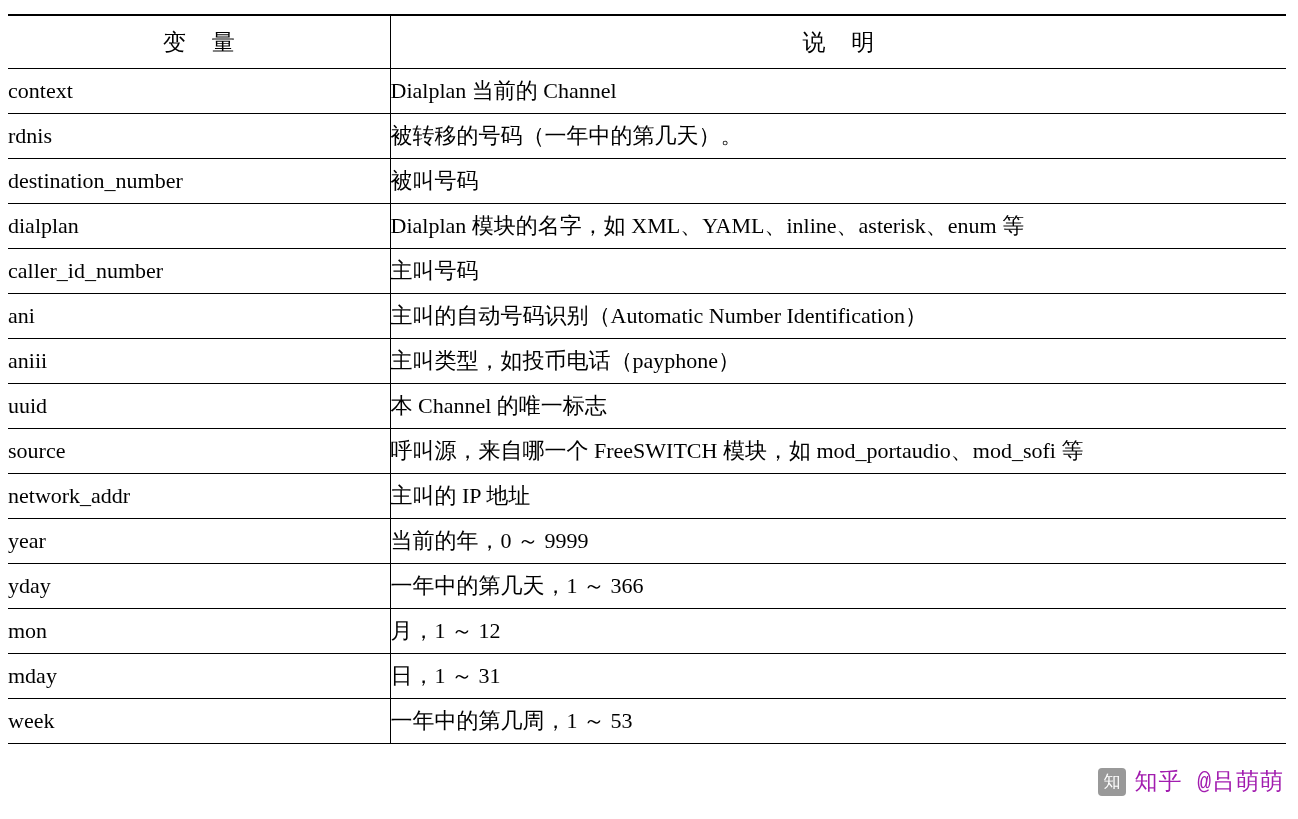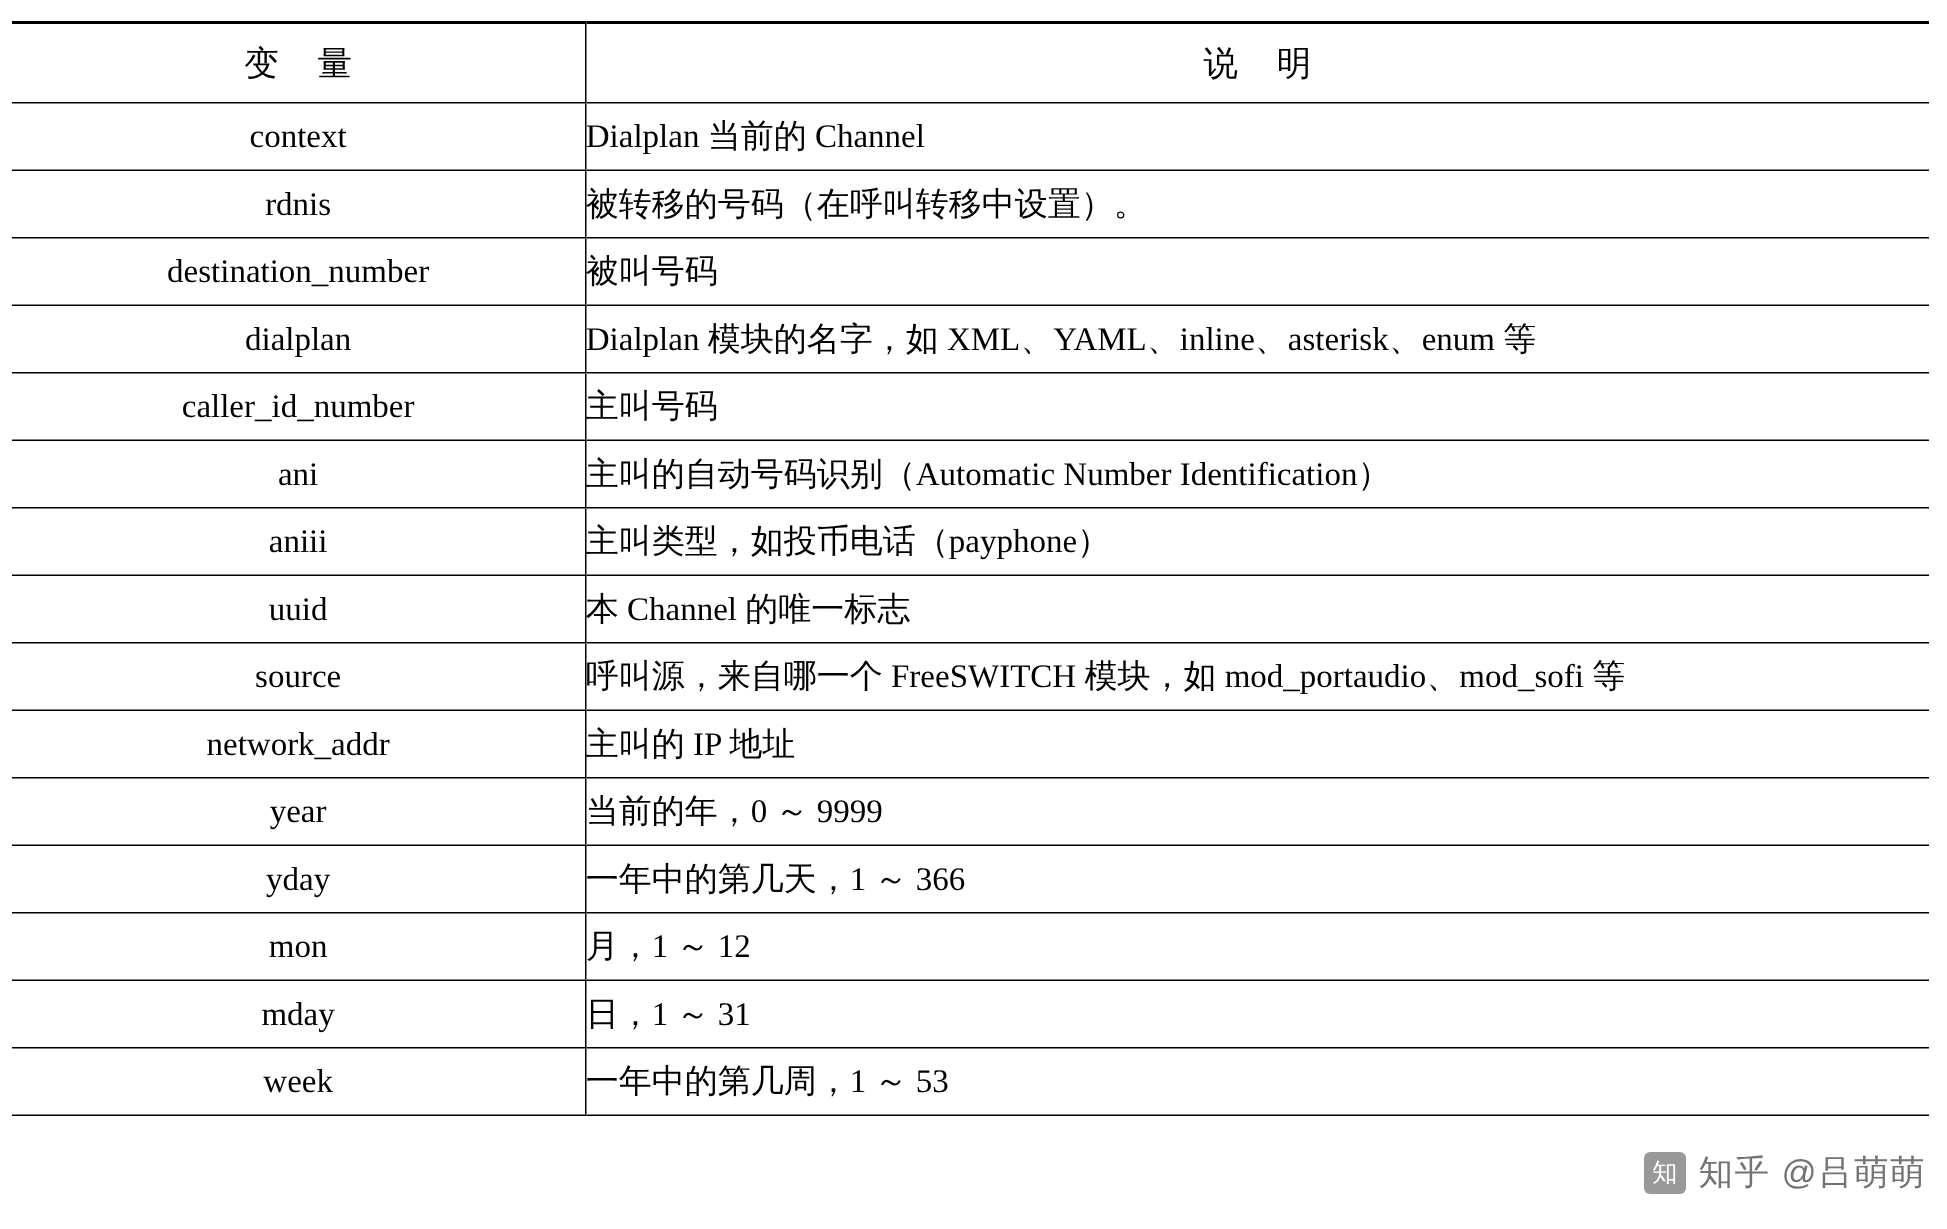--- a/index.html
+++ b/index.html
@@ -55,21 +55,20 @@
     letter-spacing: 10px;
     text-indent: 10px;
   }
   table.var-table tbody td {
     height: 44px;
     font-size: 22px;
   }
   td.col1 {
     padding-left: 120px;
     white-space: nowrap;
-    text-align: center;
   }
   td.col2 {
     padding-left: 26px;
     white-space: nowrap;
   }
   
   .watermark {
     position: absolute;
     right: 14px;
     bottom: 22px;
@@ -87,21 +86,22 @@
     height: 28px;
     border-radius: 4px;
     background: #999999;
     color: #ffffff;
     font-size: 17px;
     line-height: 28px;
     text-align: center;
     font-family: "Liberation Sans", sans-serif;
   }
   .watermark .wm-text {
-    color: #737373;
+    color: #a21caf;
+    font-family: Liberation Mono, monospace;
   }
 </style>
 </head>
 <body>
 
 <div class="page">
 
   <table class="var-table">
     <colgroup>
         <col class="c1">
@@ -113,21 +113,21 @@
         <th class="col2">说 明</th>
       </tr>
     </thead>
     <tbody>
       <tr>
         <td class="col1">context</td>
         <td class="col2">Dialplan 当前的 Channel</td>
       </tr>
       <tr>
         <td class="col1">rdnis</td>
-        <td class="col2">被转移的号码（在呼叫转移中设置）。</td>
+        <td class="col2">被转移的号码（一年中的第几天）。</td>
       </tr>
       <tr>
         <td class="col1">destination_number</td>
         <td class="col2">被叫号码</td>
       </tr>
       <tr>
         <td class="col1">dialplan</td>
         <td class="col2">Dialplan 模块的名字，如 XML、YAML、inline、asterisk、enum 等</td>
       </tr>
       <tr>

